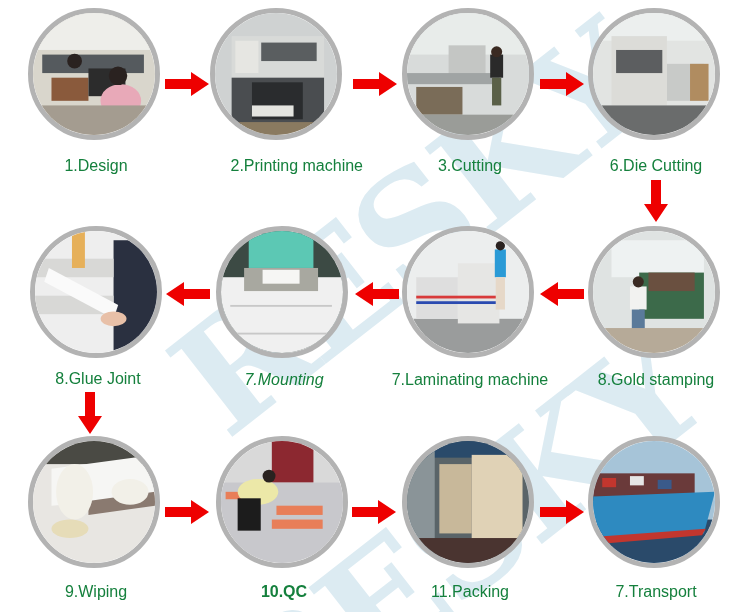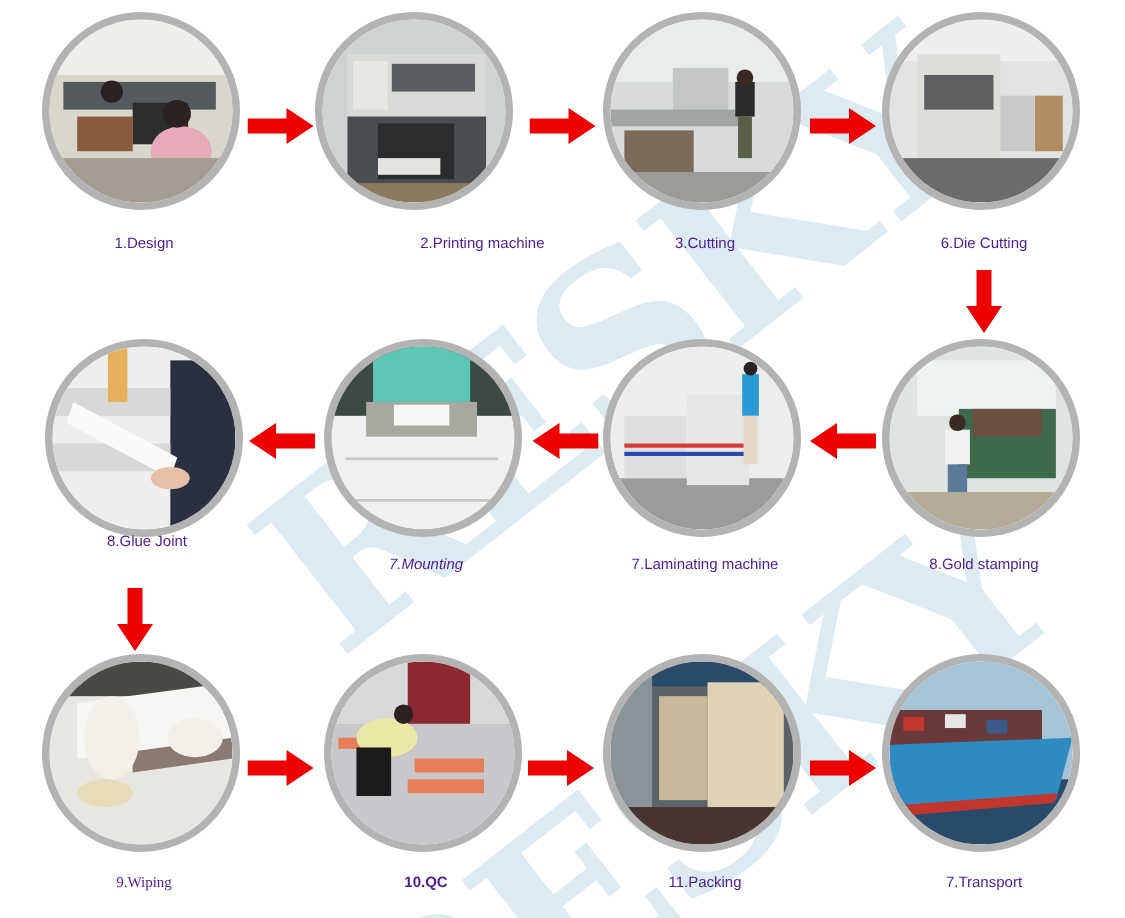--- a/index.html
+++ b/index.html
@@ -13,21 +13,21 @@
       position: absolute; color: #dcebf2; font-weight: bold; font-family: "DejaVu Serif", serif;
       font-size: 150px; letter-spacing: -6px; transform-origin: left top; white-space: nowrap;
     }
     .step { position: absolute; width: 160px; z-index: 1; }
     .circle {
       position: absolute; width: 132px; height: 132px; border-radius: 50%;
       border: 5px solid #b3b3b3; overflow: hidden; box-sizing: border-box;
     }
     .photo { width: 100%; height: 100%; }
     .label {
-      position: absolute; width: 170px; text-align: center; font-size: 10px; color: #4c1d95;
+      position: absolute; width: 170px; text-align: center; font-size: 16px; color: #15803d;
     }
     .arrow { position: absolute; z-index: 1; }
   </style>
 </head>
 <body>
 
 <div class="watermark">
   <span style="left:140px;top:330px;transform:rotate(-38deg);">RESKY</span>
   <span style="left:190px;top:640px;transform:rotate(-38deg);">RESKY</span>
 </div>
@@ -150,36 +150,36 @@
     <svg class="photo" viewBox="0 0 132 132" preserveAspectRatio="none">
       <rect width="132" height="132" fill="#eeeeee"></rect>
       <rect x="85" y="10" width="47" height="122" fill="#2a3040"></rect>
       <rect x="0" y="30" width="85" height="20" fill="#d8d8d6"></rect>
       <rect x="0" y="70" width="85" height="20" fill="#d8d8d6"></rect>
       <rect x="40" y="0" width="14" height="40" fill="#e6b05a"></rect>
       <polygon points="15,40 90,80 85,95 10,55" fill="#fafafa"></polygon>
       <ellipse cx="85" cy="95" rx="14" ry="8" fill="#e8c0a8"></ellipse>
     </svg>
   </div>
-  <div class="label" style="left:-5px;top:130px;">8.Glue Joint</div>
+  <div class="label" style="left:-5px;top:144px;">8.Glue Joint</div>
 </div>
 
 <div class="step" style="left:16px;top:436px;">
   <div class="circle" style="left:12px;top:0;">
     <svg class="photo" viewBox="0 0 132 132" preserveAspectRatio="none">
       <rect width="132" height="132" fill="#e8e6e2"></rect>
       <rect x="0" y="0" width="132" height="25" fill="#4a4a44"></rect>
       <polygon points="20,30 132,15 132,60 20,70" fill="#f6f6f4"></polygon>
       <polygon points="60,65 132,55 132,70 60,80" fill="#8a7a70"></polygon>
       <ellipse cx="45" cy="55" rx="20" ry="30" fill="#f2f0e8"></ellipse>
       <ellipse cx="105" cy="55" rx="20" ry="14" fill="#f2f0e8"></ellipse>
       <ellipse cx="40" cy="95" rx="20" ry="10" fill="#e6dcb8"></ellipse>
     </svg>
   </div>
-  <div class="label" style="left:-5px;top:147px;font-family:Liberation Serif, serif;">9.Wiping</div>
+  <div class="label" style="left:-5px;top:147px;">9.Wiping</div>
 </div>
 
 <div class="step" style="left:204px;top:436px;">
   <div class="circle" style="left:12px;top:0;">
     <svg class="photo" viewBox="0 0 132 132" preserveAspectRatio="none">
       <rect width="132" height="132" fill="#d9d9d9"></rect>
       <rect x="55" y="0" width="45" height="45" fill="#8c2830"></rect>
       <rect x="0" y="45" width="132" height="87" fill="#c8c8cc"></rect>
       <rect x="60" y="70" width="50" height="10" fill="#e87e58"></rect>
       <rect x="55" y="85" width="55" height="10" fill="#e87e58"></rect>

